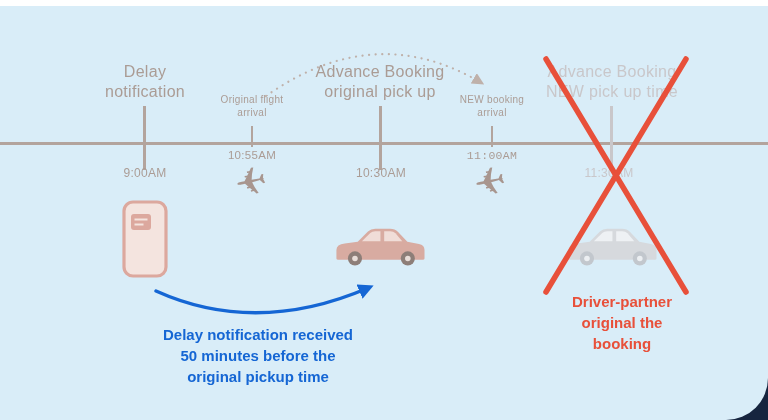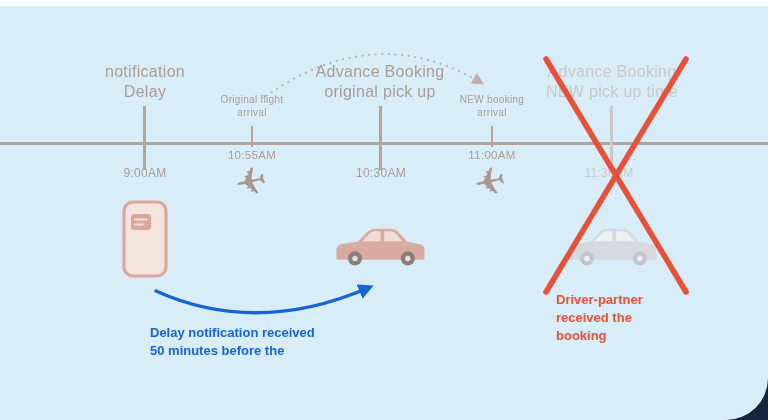--- a/index.html
+++ b/index.html
@@ -17,21 +17,21 @@
   .tl-line  { position: absolute; left: 0; top: 142px; width: 768px; height: 3px; background: var(--timeline, #b3a49d); }
   .tick { position: absolute; background: var(--timeline, #b3a49d); }
   .lbl  { position: absolute; text-align: center; color: var(--text_muted, #ab9c95); letter-spacing: .3px; }
   .lbl.big   { font-size: 16px; line-height: 1.28; }
   .lbl.small { font-size: 10px; line-height: 1.3; }
   .time { position: absolute; text-align: center; color: var(--text_muted, #ab9c95); letter-spacing: .3px; }
   .time.big   { font-size: 12px; }
   .time.small { font-size: 11.5px; }
   .faded-text { color: var(--text_faded, #c9c7ca); }
   .tick.faded { background: var(--text_faded, #c9c7ca); }
-  .note { position: absolute; font-size: 13px; font-weight: 700; line-height: 1.4; }
+  .note { position: absolute; text-align: center; font-size: 15px; font-weight: 700; line-height: 1.4; }
   .note.blue { color: var(--accent_blue, #1566d4); }
   .note.red  { color: var(--accent_red, #e8503a); }
   .plane {
     position: absolute; width: 44px; text-align: center;
     color: var(--plane, #a8968f); font-size: 38px; line-height: 1;
     transform: rotate(-12deg) scaleX(-1); transform-origin: center;
   }
   .overlay { position: absolute; inset: 0; pointer-events: none; }
   .arc-dotted { stroke: var(--arc_dotted, #bfb1aa); }
   .arrow-blue { stroke: var(--accent_blue, #1566d4); }
@@ -60,22 +60,22 @@
 
   <div class="tl-line"></div>
 
   <div class="tick" style="left:143px;top:106px;width:3px;height:64px;"></div>
   <div class="tick" style="left:251px;top:126px;width:2px;height:21px;"></div>
   <div class="tick" style="left:379px;top:106px;width:3px;height:64px;"></div>
   <div class="tick" style="left:491px;top:126px;width:2px;height:21px;"></div>
   <div class="tick faded" style="left:610px;top:106px;width:3px;height:64px;"></div>
 
   <div class="lbl big" style="left:85px;top:62px;width:120px;">
+    <span class="lline">Delay</span>
     <span class="lline">notification</span>
-    <span class="lline">Delay</span>
   </div>
   <div class="lbl small" style="left:202px;top:93px;width:100px;">
     <span class="lline">Original flight</span>
     <span class="lline">arrival</span>
   </div>
   <div class="lbl big" style="left:307px;top:62px;width:146px;">
     <span class="lline">Advance Booking</span>
     <span class="lline">original pick up</span>
   </div>
   <div class="lbl small" style="left:447px;top:93px;width:90px;">
@@ -83,21 +83,21 @@
     <span class="lline">arrival</span>
   </div>
   <div class="lbl big faded-text" style="left:534px;top:62px;width:156px;">
     <span class="lline">Advance Booking</span>
     <span class="lline">NEW pick up time</span>
   </div>
 
   <div class="time big" style="left:93px;top:166px;width:104px;">9:00AM</div>
   <div class="time small" style="left:210px;top:149px;width:84px;">10:55AM</div>
   <div class="time big" style="left:329px;top:166px;width:104px;">10:30AM</div>
-  <div class="time small" style="left:450px;top:149px;width:84px;">11:00AM</div>
+  <div class="time small" style="left:450px;top:149px;width:84px;font-family:Liberation Mono, monospace;">11:00AM</div>
   <div class="time big faded-text" style="left:557px;top:166px;width:104px;">11:30AM</div>
 
   <div style="position:absolute;left:122px;top:200px;">
     <svg width="46" height="78" viewBox="0 0 46 78">
       <rect class="phone-body" x="2" y="2" width="42" height="74" rx="9" stroke-width="3.2"></rect>
       <rect class="phone-bubble" x="9" y="14" width="20" height="16" rx="3"></rect>
       <line class="phone-line" x1="12.5" y1="19.5" x2="25.5" y2="19.5" stroke-width="2"></line>
       <line class="phone-line" x1="12.5" y1="24.5" x2="21.5" y2="24.5" stroke-width="2"></line>
     </svg>
   </div>
@@ -124,24 +124,25 @@
       <circle class="wheel" cx="28" cy="40" r="7.6"></circle>
       <circle class="hub" cx="28" cy="40" r="3"></circle>
       <circle class="wheel" cx="85" cy="40" r="7.6"></circle>
       <circle class="hub" cx="85" cy="40" r="3"></circle>
     </svg>
   </div>
 
   <div class="note blue" style="left:150px;top:324px;width:216px;">
     <div>Delay notification received</div>
     <div>50 minutes before the</div>
+    <div>original pickup time</div>
   </div>
   <div class="note red" style="left:556px;top:291px;width:132px;">
     <div>Driver-partner</div>
-    <div>received the</div>
+    <div>original the</div>
     <div>booking</div>
   </div>
 
   <svg class="overlay" width="768" height="420" viewBox="0 0 768 420">
     <defs>
       <marker id="ah-gray" viewBox="0 0 10 10" refX="6" refY="5" markerWidth="5.5" markerHeight="5.5" orient="auto">
         <path class="arrowhead-gray" d="M0 0 L10 5 L0 10 Z"></path>
       </marker>
       <marker id="ah-blue" viewBox="0 0 10 10" refX="6" refY="5" markerWidth="4.5" markerHeight="4.5" orient="auto">
         <path class="arrowhead-blue" d="M0 0 L10 5 L0 10 Z"></path>

